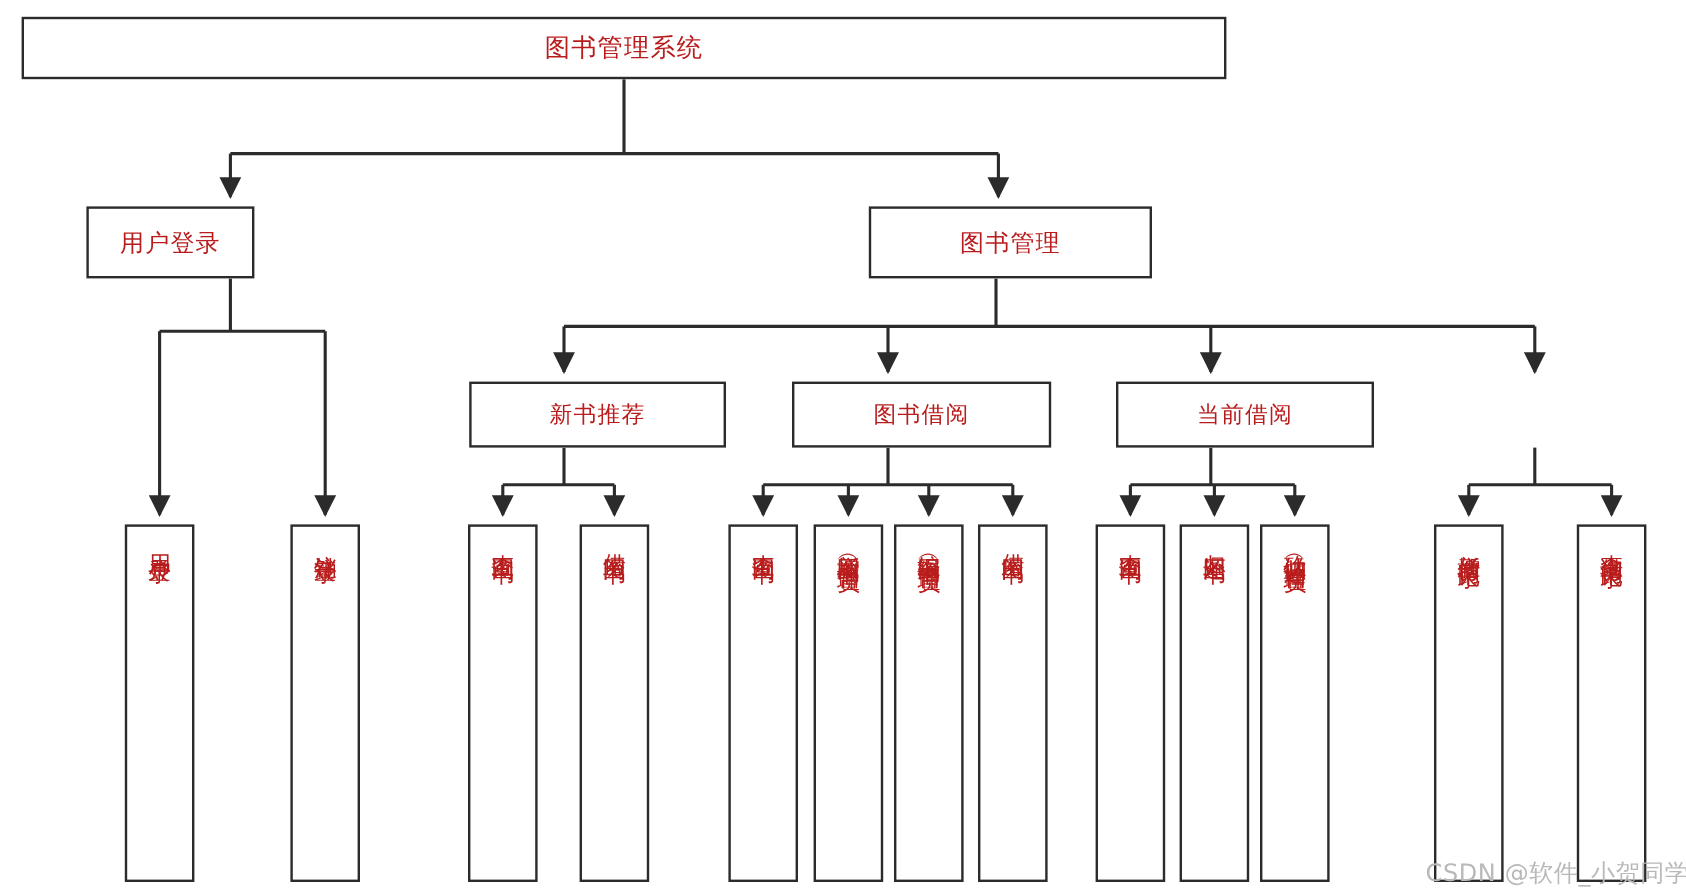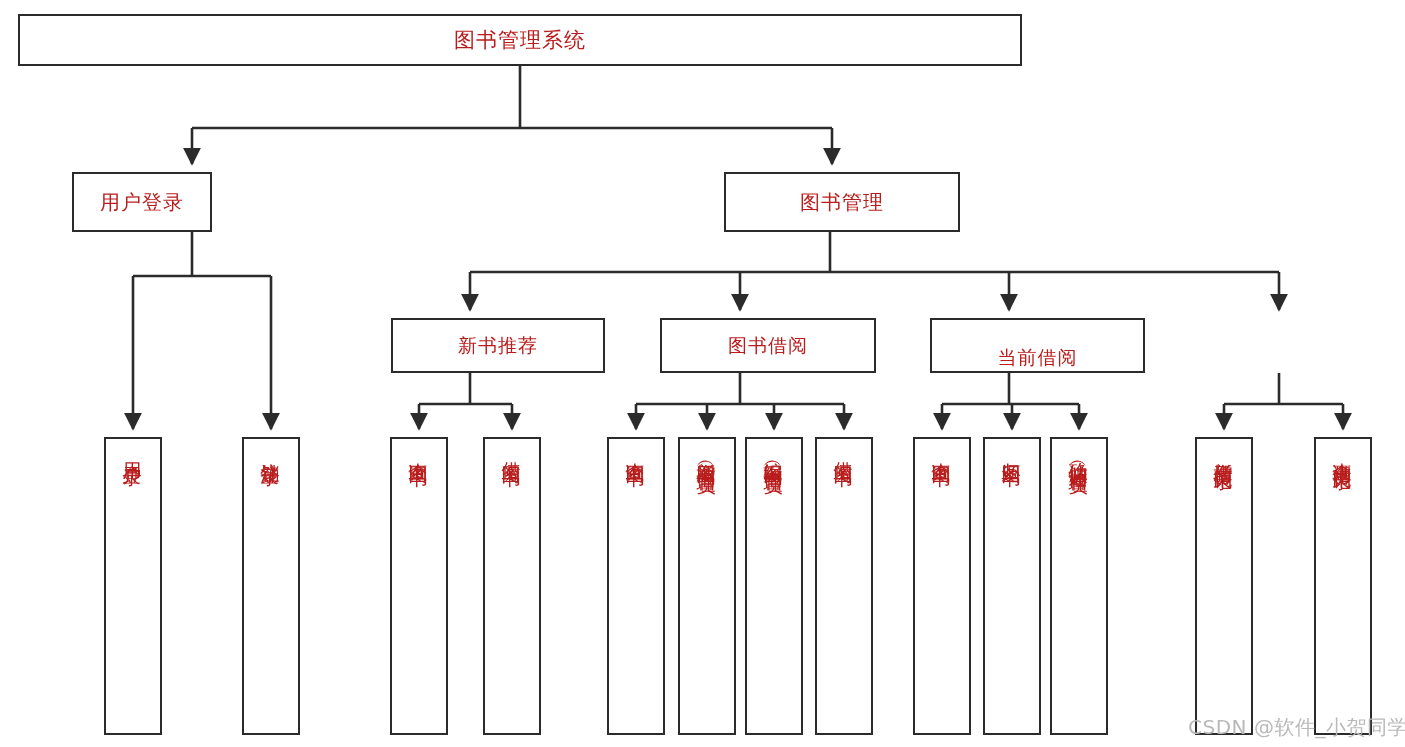--- a/index.html
+++ b/index.html
@@ -132,21 +132,21 @@
   <div class="node lvl1" style="left:712px;top:172px;width:236px;height:60px;margin-left:12px;">
     <span class="htext">图书管理</span>
   </div>
 
   <div class="node lvl2" style="left:363px;top:318px;width:214px;height:55px;">
     <span class="htext">新书推荐</span>
   </div>
   <div class="node lvl2" style="left:632px;top:318px;width:216px;height:55px;align-items:center;">
     <span class="htext">图书借阅</span>
   </div>
-  <div class="node lvl2" style="left:902px;top:318px;width:215px;height:55px;align-items:flex-end;">
+  <div class="node lvl2" style="left:902px;top:318px;width:215px;height:55px;">
     <span class="htext">当前借阅</span>
   </div>
 
   <div class="node leaf" style="left:104px;top:437px;width:58px;height:298px;">
     <span class="vtext">用户登录</span>
   </div>
   <div class="node leaf" style="left:242px;top:437px;width:58px;height:298px;">
     <span class="vtext">注销登录</span>
   </div>
 

